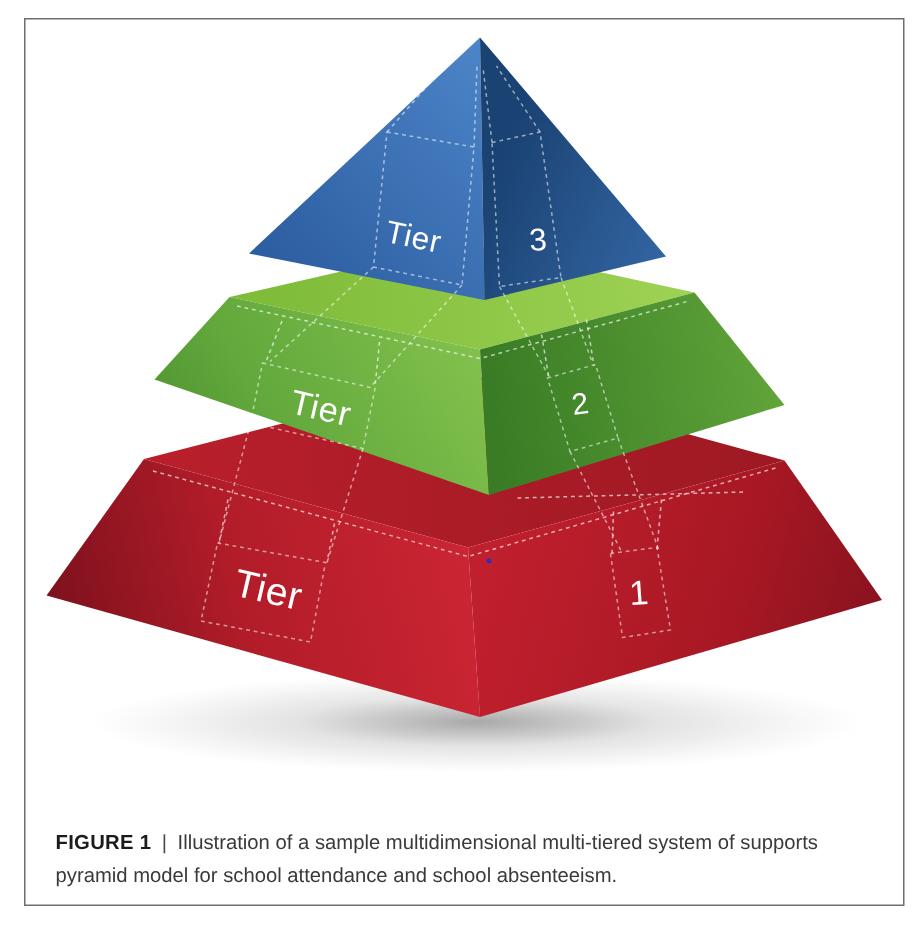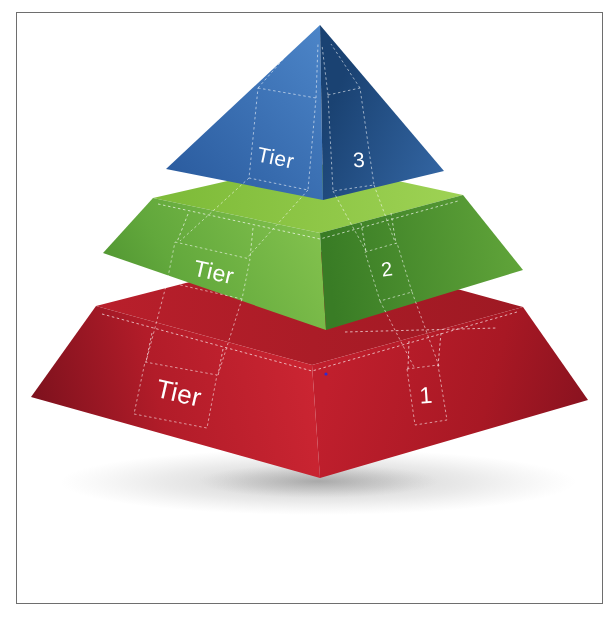--- a/index.html
+++ b/index.html
@@ -122,13 +122,14 @@
       <line class="dash" x1="249" y1="178" x2="180" y2="241"></line>
       <line class="dash" x1="308" y1="190" x2="247" y2="258"></line>
       <line class="dash" x1="333" y1="191" x2="366" y2="251"></line>
       <line class="dash" x1="374" y1="185" x2="395" y2="242"></line>
 
       <text class="tier-text" x="276" y="165" font-size="21" text-anchor="middle" transform="rotate(12 276 157)">Tier</text>
       <text class="tier-text" x="359" y="167" font-size="21" text-anchor="middle" transform="rotate(-4 359 160)">3</text>
     </g>
   </svg>
 
+  <p class="caption"><span class="fig-label">FIGURE 1</span><span class="sep">|</span><span>Illustration of a sample multidimensional multi-tiered system of supports pyramid model for school attendance and school absenteeism.</span></p>
 </div>
 
 </body></html>

